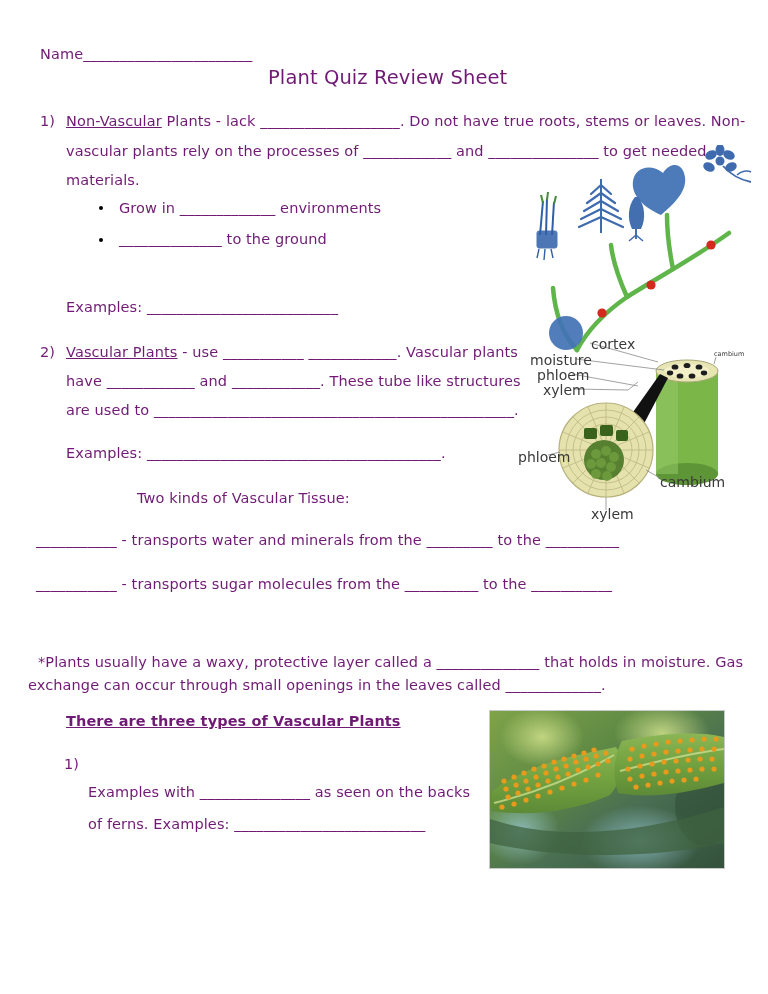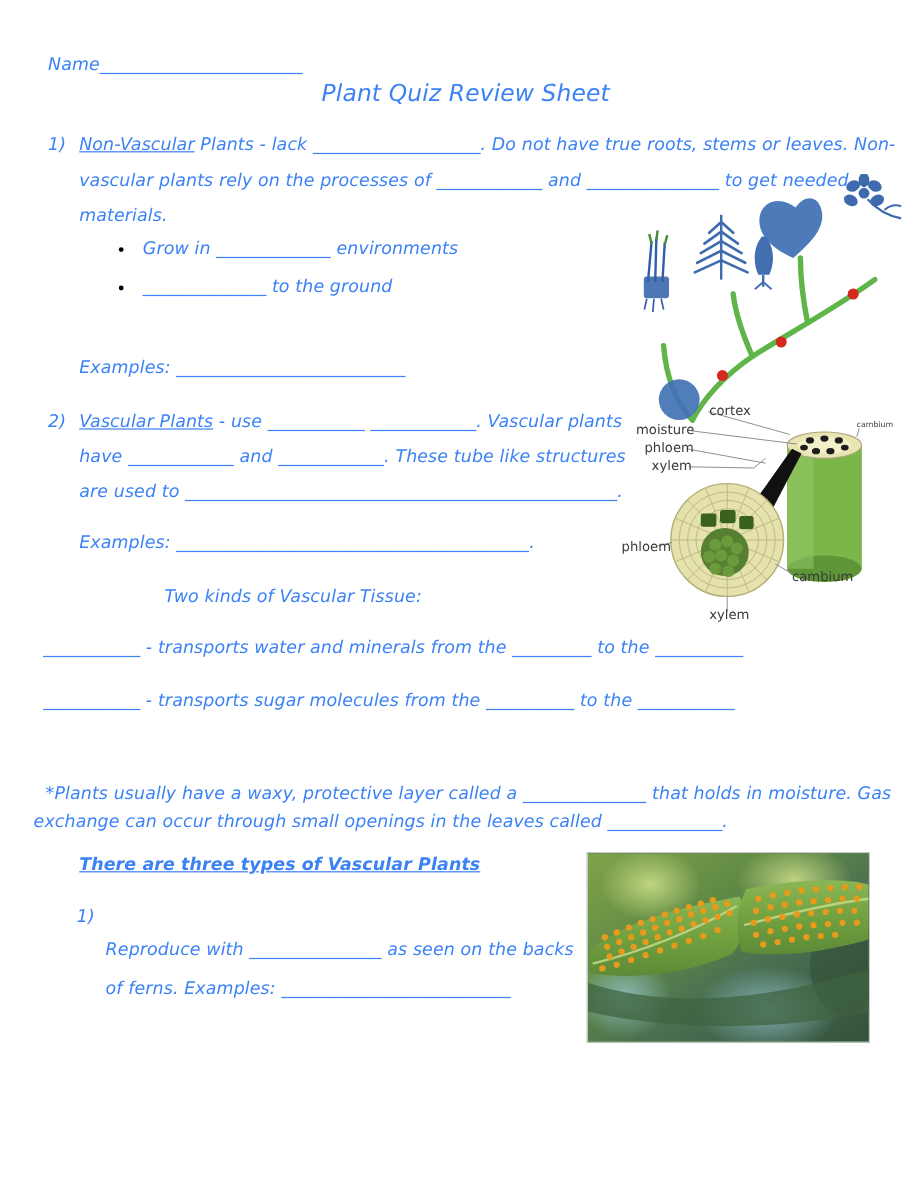--- a/index.html
+++ b/index.html
@@ -22,24 +22,23 @@
     height: 994px;
     background: #fff;
   }
 
   
   .txt {
     position: absolute;
     font-family: "DejaVu Sans", sans-serif;
     font-size: 14.5px;
     line-height: 1.0;
-    color: #3b82f6;
+    color: #701a75;
     white-space: nowrap;
     letter-spacing: 0.1px;
-    font-style: italic;
   }
   .u { text-decoration: underline; }
   .b { font-weight: bold; }
 
   .name-line { top: 47px; left: 40px; }
   .doc-title {
     top: 68px; left: 268px;
     font-size: 19.5px;
   }
 
@@ -74,21 +73,21 @@
   }
   .fern-photo svg { display: block; }
 
   
   .phylo { left: 515px; top: 145px; width: 245px; height: 215px; }
   
   .stem { left: 518px; top: 330px; width: 245px; height: 185px; }
   .stem-label {
     position: absolute;
     font-family: "DejaVu Sans", sans-serif;
-    font-size: 11px;
+    font-size: 14px;
     color: #3a3a3a;
     white-space: nowrap;
   }
   .stem-label.tiny { font-size: 6.5px; }
 </style>
 </head>
 <body>
 
 <div class="page">
 
@@ -124,21 +123,21 @@
 
   <div class="txt" style="top:533px; left:36px;">___________ - transports water and minerals from the _________ to the __________</div>
   <div class="txt" style="top:577px; left:36px;">___________ - transports sugar molecules from the __________ to the ___________</div>
 
   <div class="txt" style="top:655px; left:38px;">*Plants usually have a waxy, protective layer called a ______________ that holds in moisture.  Gas</div>
   <div class="txt" style="top:678px; left:28px;">exchange can occur through small openings in the leaves called _____________.</div>
 
   <div class="txt b u" style="top:714px; left:66px;">There are three types of Vascular Plants</div>
 
   <div class="txt num" style="top:757px; left:64px;">1)</div>
-  <div class="txt" style="top:785px; left:88px;">Reproduce with _______________ as seen on the backs</div>
+  <div class="txt" style="top:785px; left:88px;">Examples with _______________ as seen on the backs</div>
   <div class="txt" style="top:817px; left:88px;">of ferns.  Examples: __________________________</div>
 
   <div class="img-box phylo">
     <svg width="245" height="215" viewBox="0 0 245 215">
 
       <g fill="none" stroke="#5fb54a" stroke-width="4.5" stroke-linecap="round">
         <path d="M62 205 C 48 190, 40 168, 38 143"></path>
         <path d="M62 205 C 70 190, 86 170, 112 152 C 140 134, 178 114, 214 88"></path>
         <path d="M112 152 C 104 134, 98 118, 96 100"></path>
         <path d="M158 124 C 154 104, 152 88, 152 70"></path>

